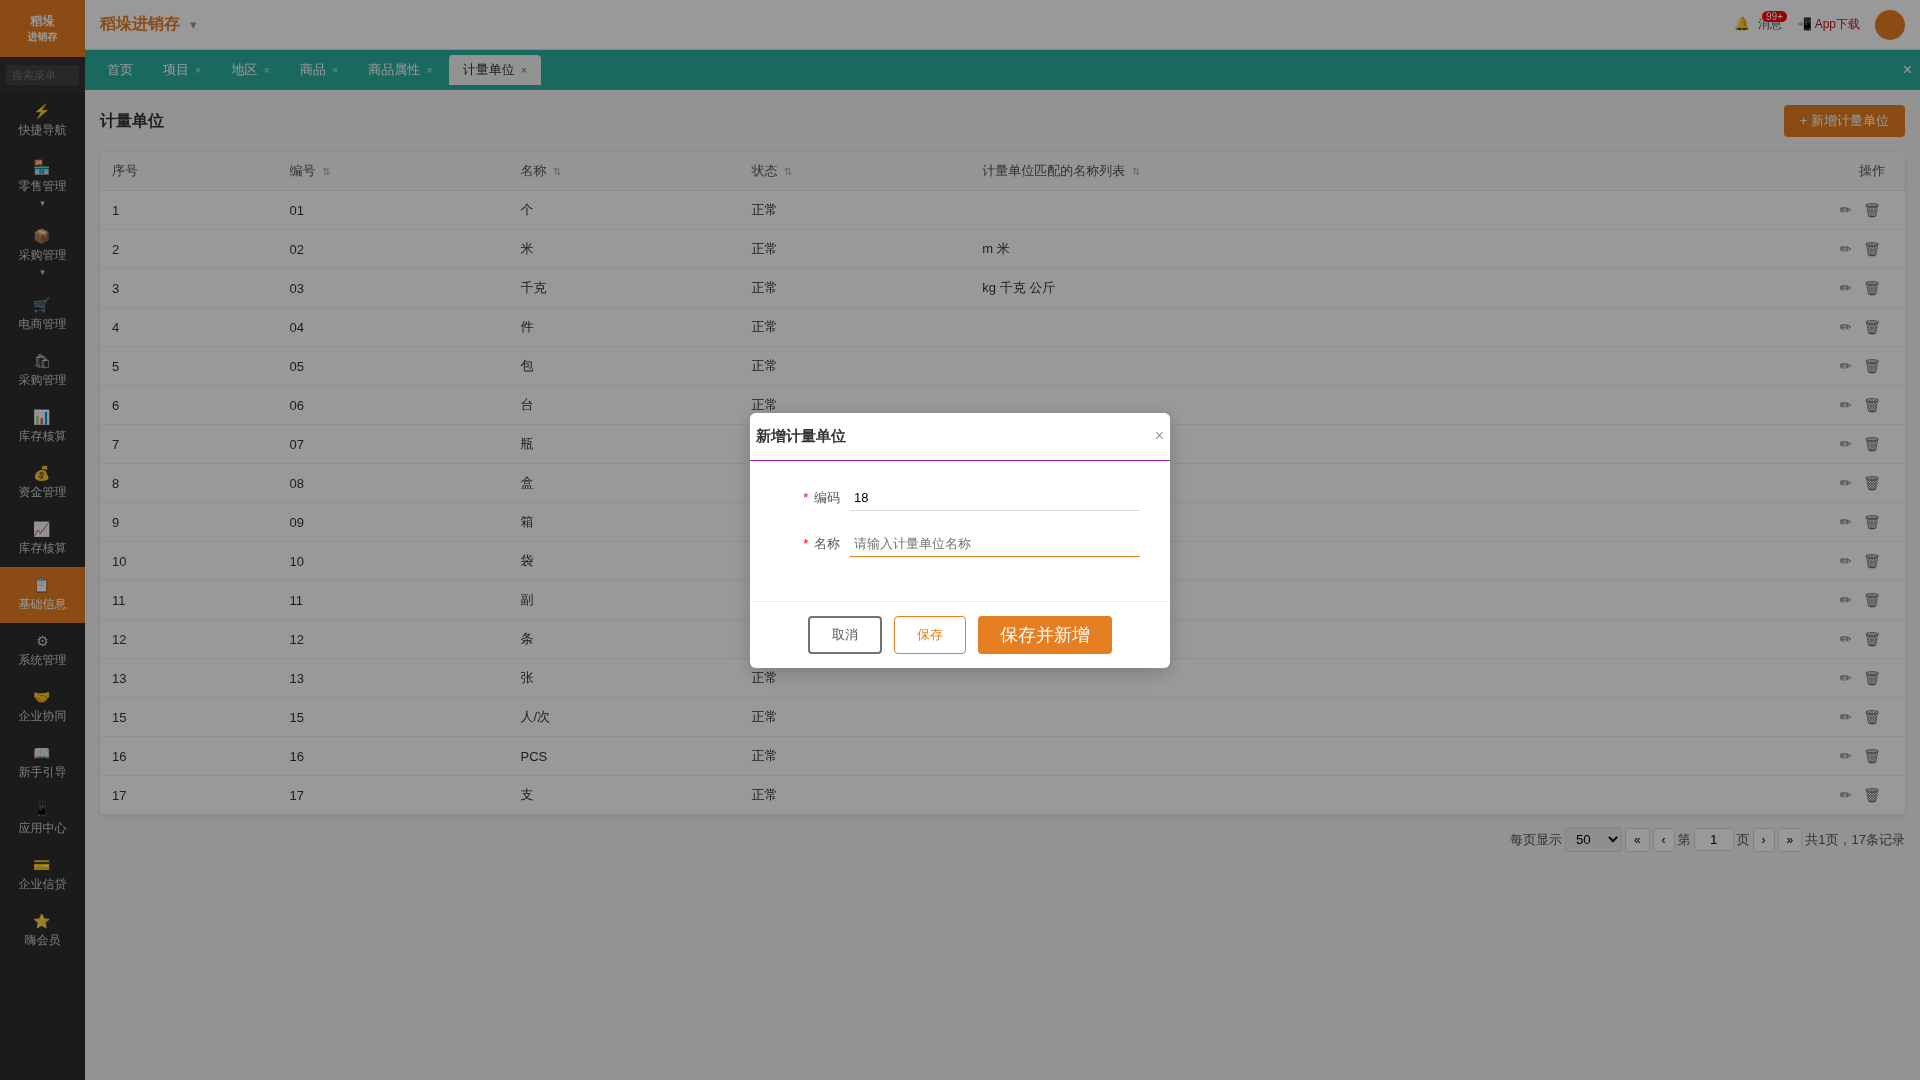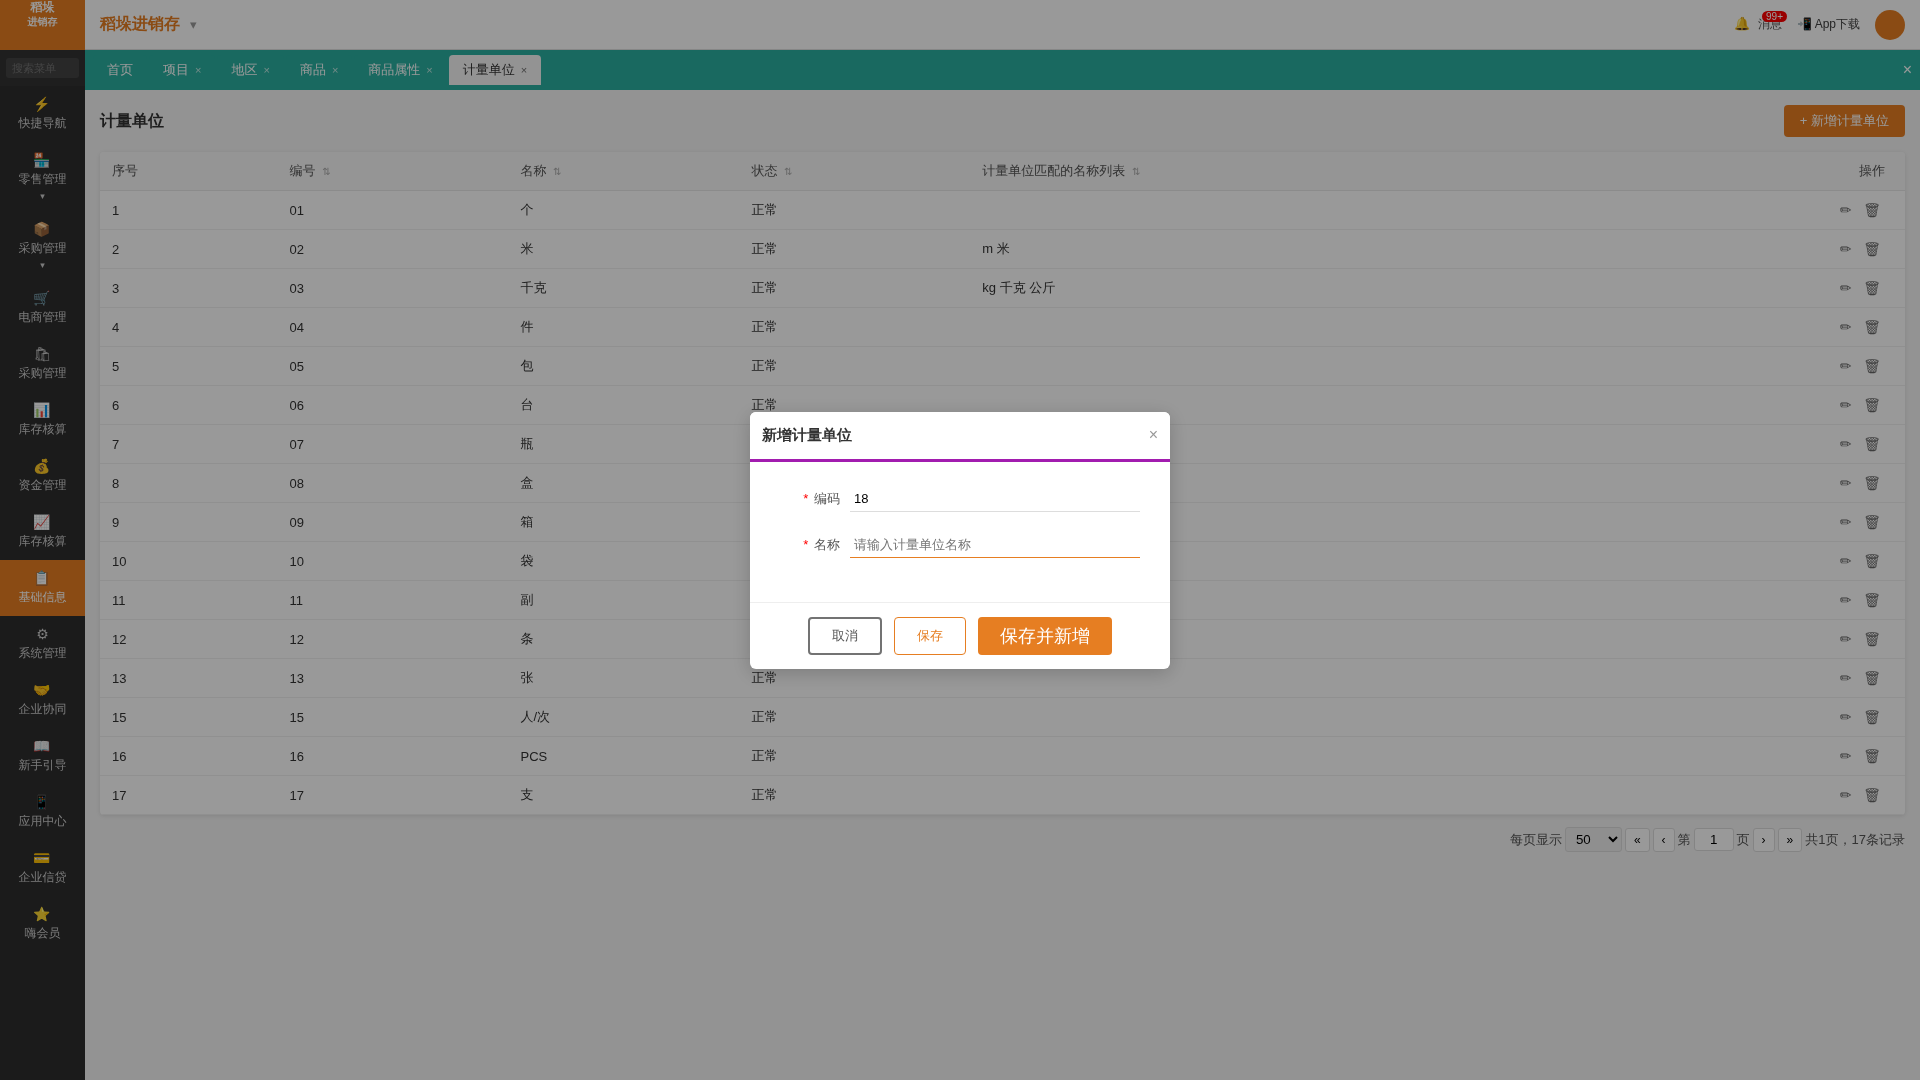--- a/index.html
+++ b/index.html
@@ -13,22 +13,23 @@
       flex-direction: column;
       align-items: center;
       padding-top: 0;
       flex-shrink: 0;
       height: 100%;
     }
     .sidebar-logo {
       width: 100%;
       background: #e67e22;
       display: flex;
+      align-items: center;
       justify-content: center;
-      height: 50px;
+      height: 57px;
       color: white;
       font-size: 14px;
       font-weight: bold;
     }
     .sidebar-search {
       width: 100%;
       padding: 8px 6px;
       background: #333;
     }
     .sidebar-search input {
@@ -71,21 +72,21 @@
       display: flex;
       align-items: center;
       padding: 0 15px;
       border-bottom: 1px solid #e0e0e0;
       justify-content: space-between;
     }
     .top-bar-left { display: flex; align-items: center; gap: 10px; }
     .top-bar-right { display: flex; align-items: center; gap: 15px; }
     .notification-badge { position: relative; cursor: pointer; }
     .badge { background: red; color: white; border-radius: 8px; padding: 0 4px; font-size: 10px; position: absolute; top: -5px; right: -5px; }
-    .app-download { color: #404040; font-size: 12px; cursor: pointer; }
+    .app-download { color: #b91c1c; font-size: 12px; cursor: pointer; }
     .user-avatar { width: 30px; height: 30px; background: #e67e22; border-radius: 50%; cursor: pointer; }
 
     
     .tabs-bar {
       background: #2ab0a0;
       display: flex;
       align-items: center;
       padding: 0 8px;
       height: 40px;
       gap: 2px;
@@ -203,22 +204,22 @@
       justify-content: center;
     }
     .modal {
       background: white;
       border-radius: 6px;
       width: 420px;
       box-shadow: 0 4px 20px rgba(0,0,0,0.2);
       overflow: hidden;
     }
     .modal-header {
-      padding: 14px 12px;
-      border-bottom: 3px solid #a21caf;
+      padding: 14px 6px;
+      border-bottom: 1px solid #a21caf;
       display: flex;
       justify-content: space-between;
       background: #fff;
     }
     .modal-title { font-size: 15px; font-weight: bold; color: #333; }
     .modal-close { background: none; border: none; cursor: pointer; color: #999; font-size: 16px; }
     .modal-body { padding: 24px 30px; }
     .form-row {
       display: flex;
       align-items: center;

